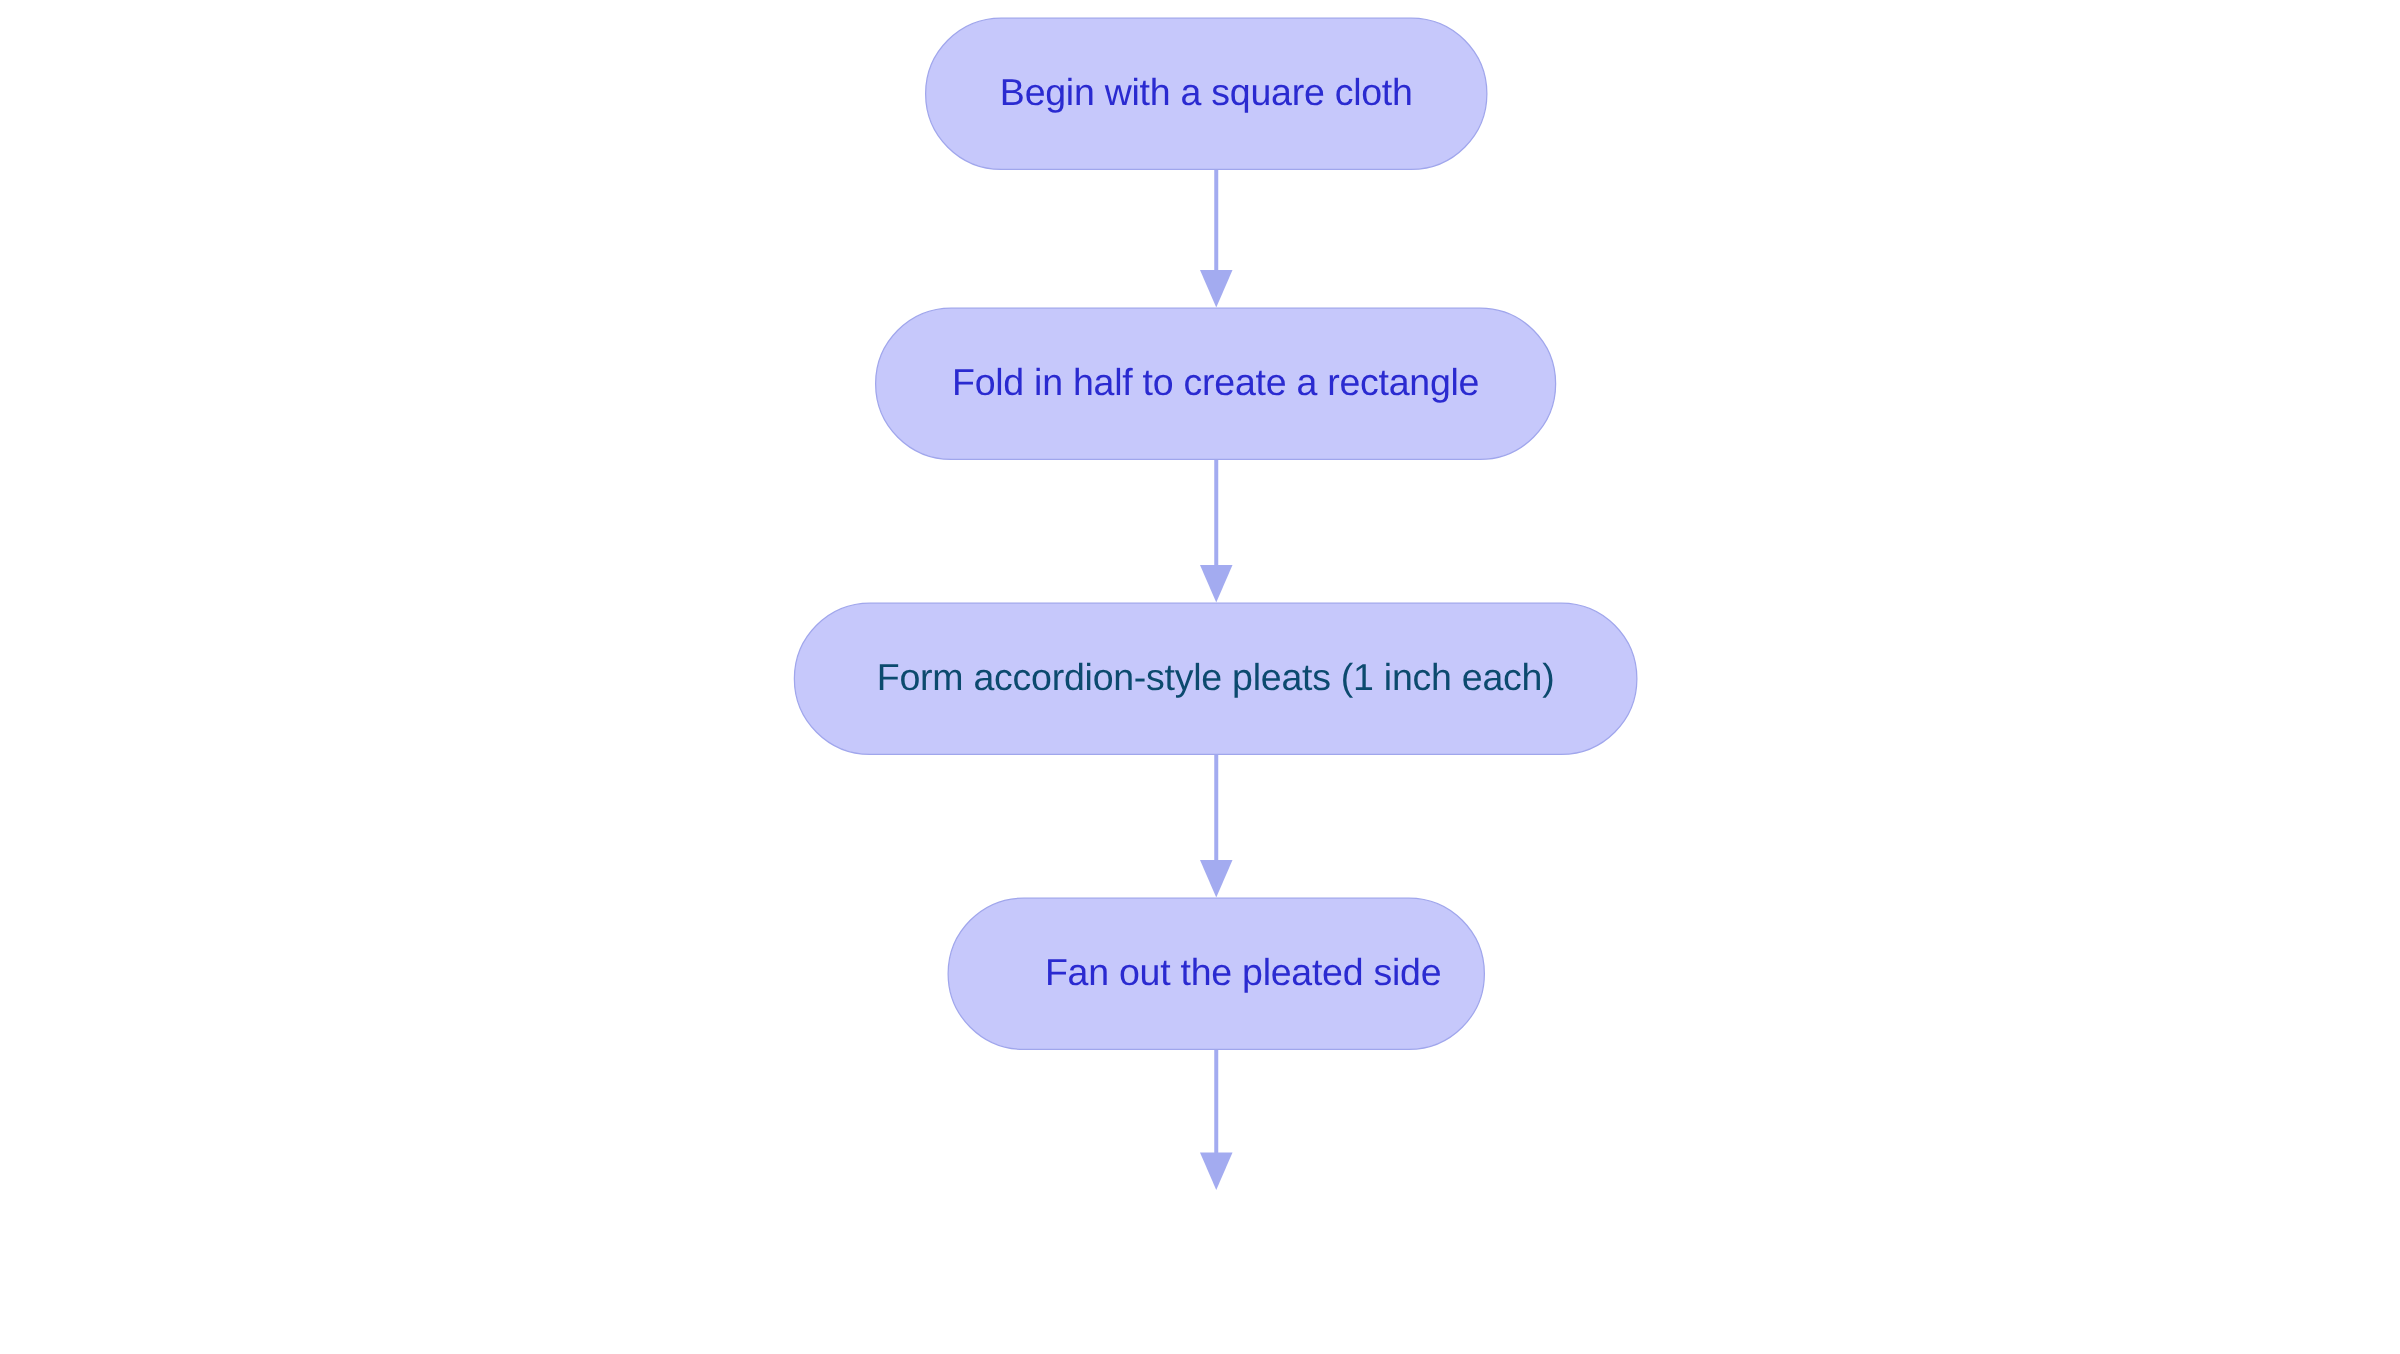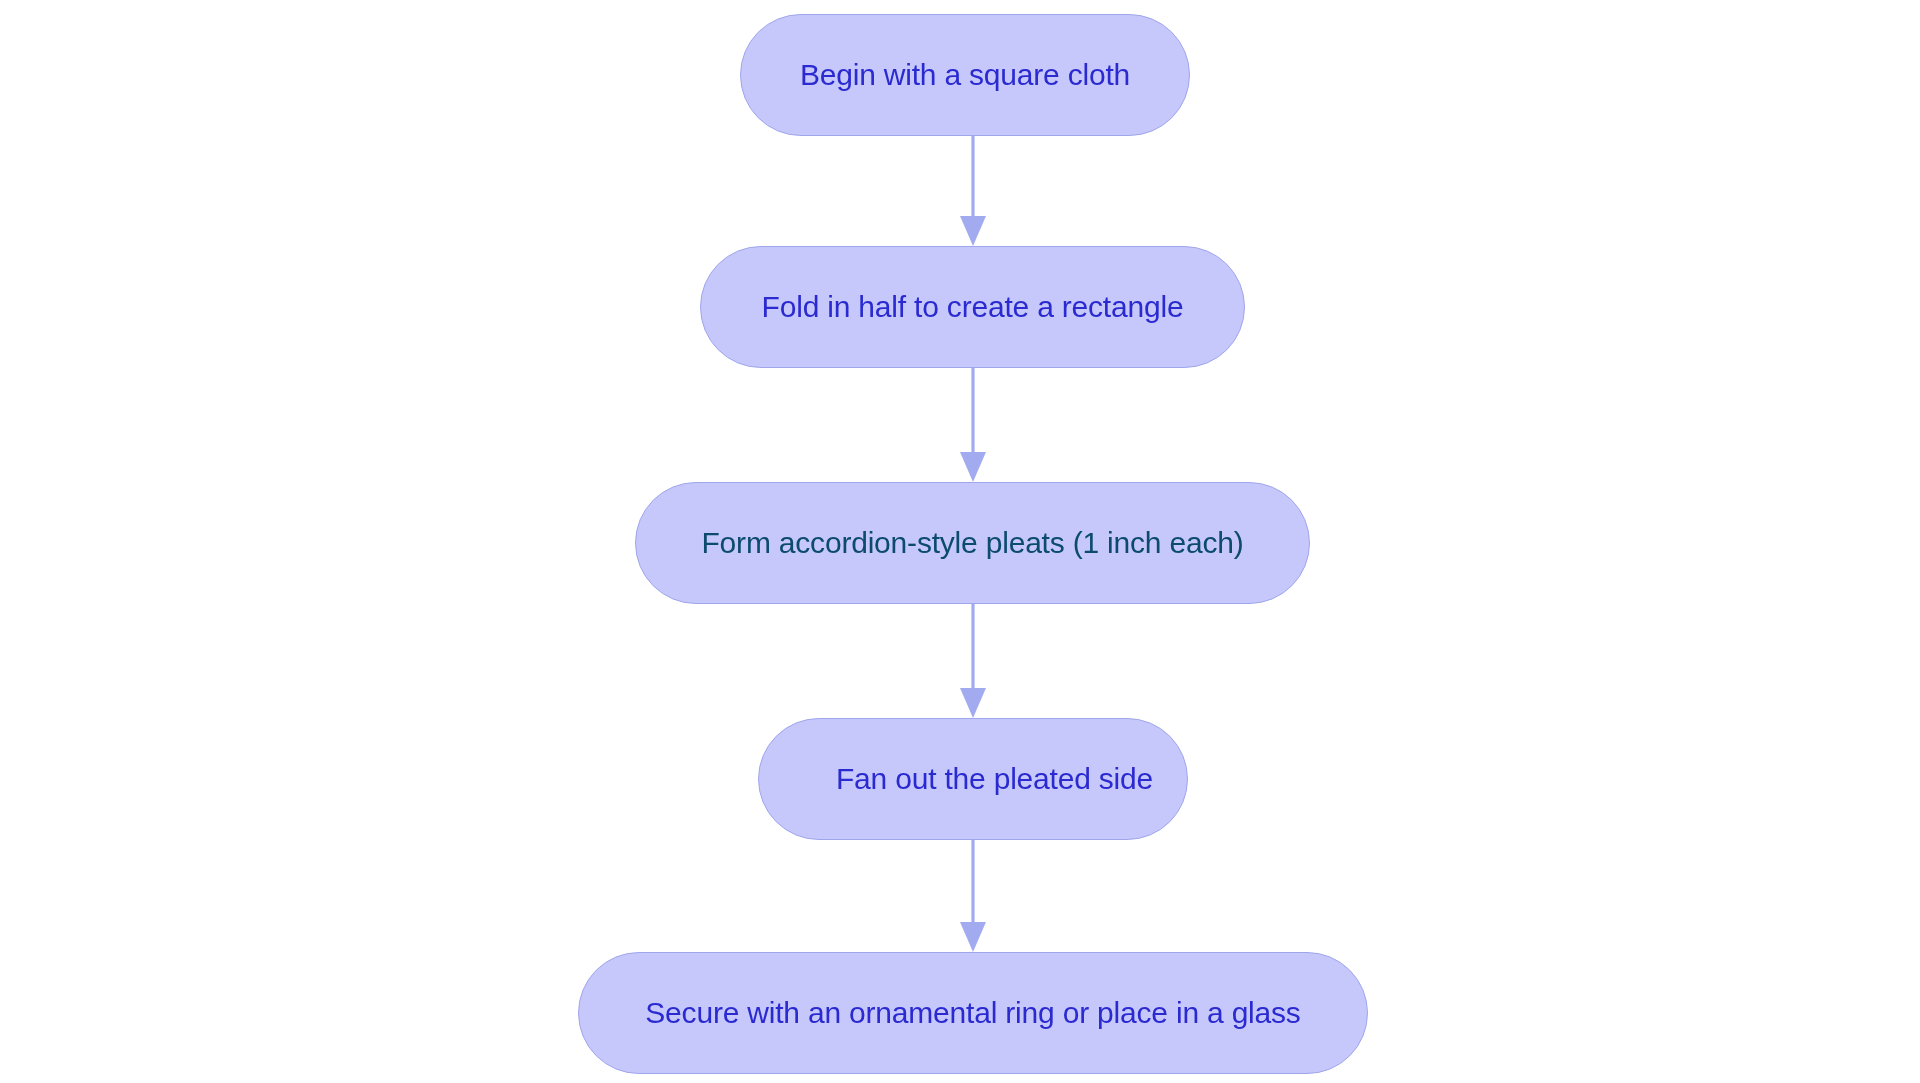--- a/index.html
+++ b/index.html
@@ -85,17 +85,14 @@
   </div>
 
   <div class="flow-node" style="left: 635px; top: 482px; width: 675px; height: 122px; background: rgb(198, 200, 251); border-color: rgb(160, 166, 236);">
     <span class="flow-node-label" style="color: #0c4a6e;">Form accordion-style pleats (1 inch each)</span>
   </div>
 
   <div class="flow-node" style="left: 758px; top: 718px; width: 430px; height: 122px; background: rgb(198, 200, 251); border-color: rgb(160, 166, 236);">
     <span class="flow-node-label" style="color: rgb(42, 42, 208); margin-left: 43px;">Fan out the pleated side</span>
   </div>
 
-  <div class="flow-node" style="left: 578px; top: 952px; width: 790px; height: 122px; background: rgb(198, 200, 251); border-color: rgb(160, 166, 236);">
-    <span class="flow-node-label" style="color: rgb(42, 42, 208);">Secure with an ornamental ring or place in a glass</span>
-  </div>
 
 </div>
 
 </body></html>

